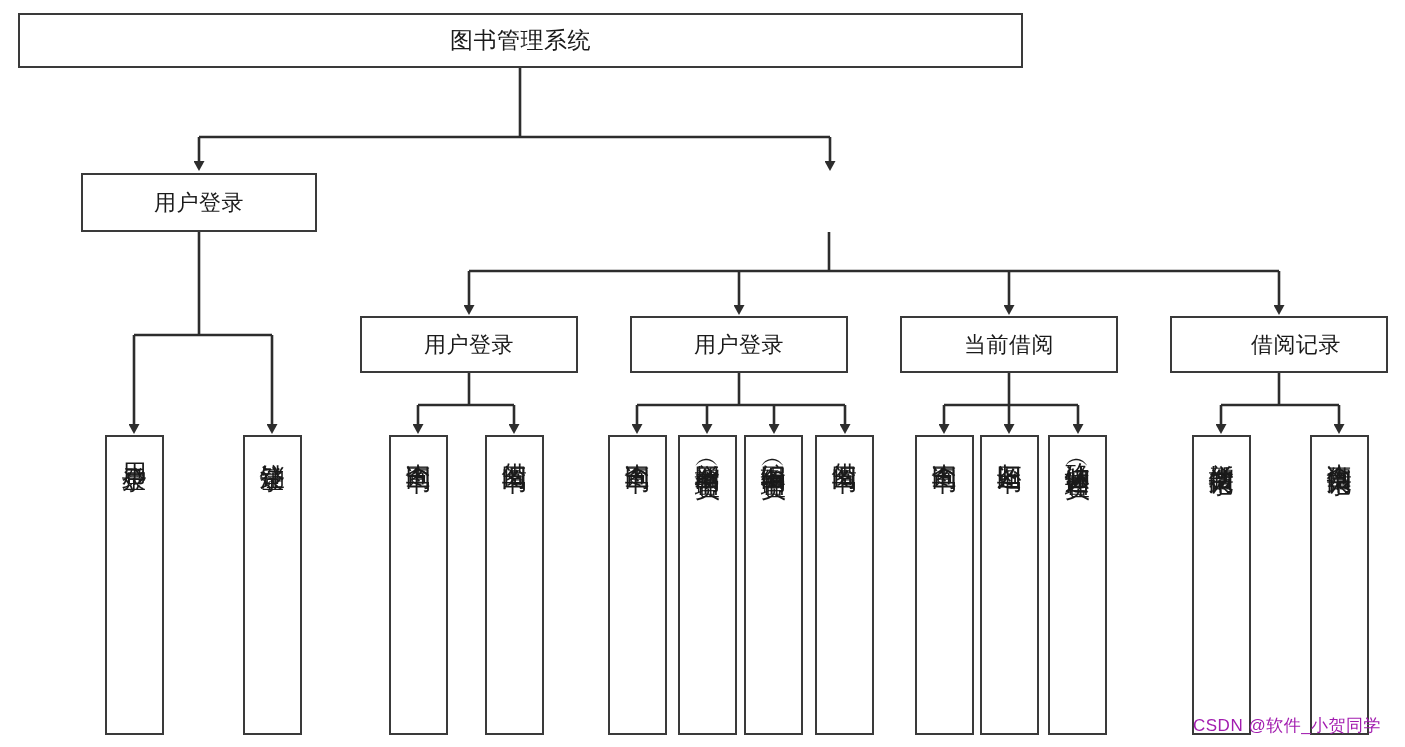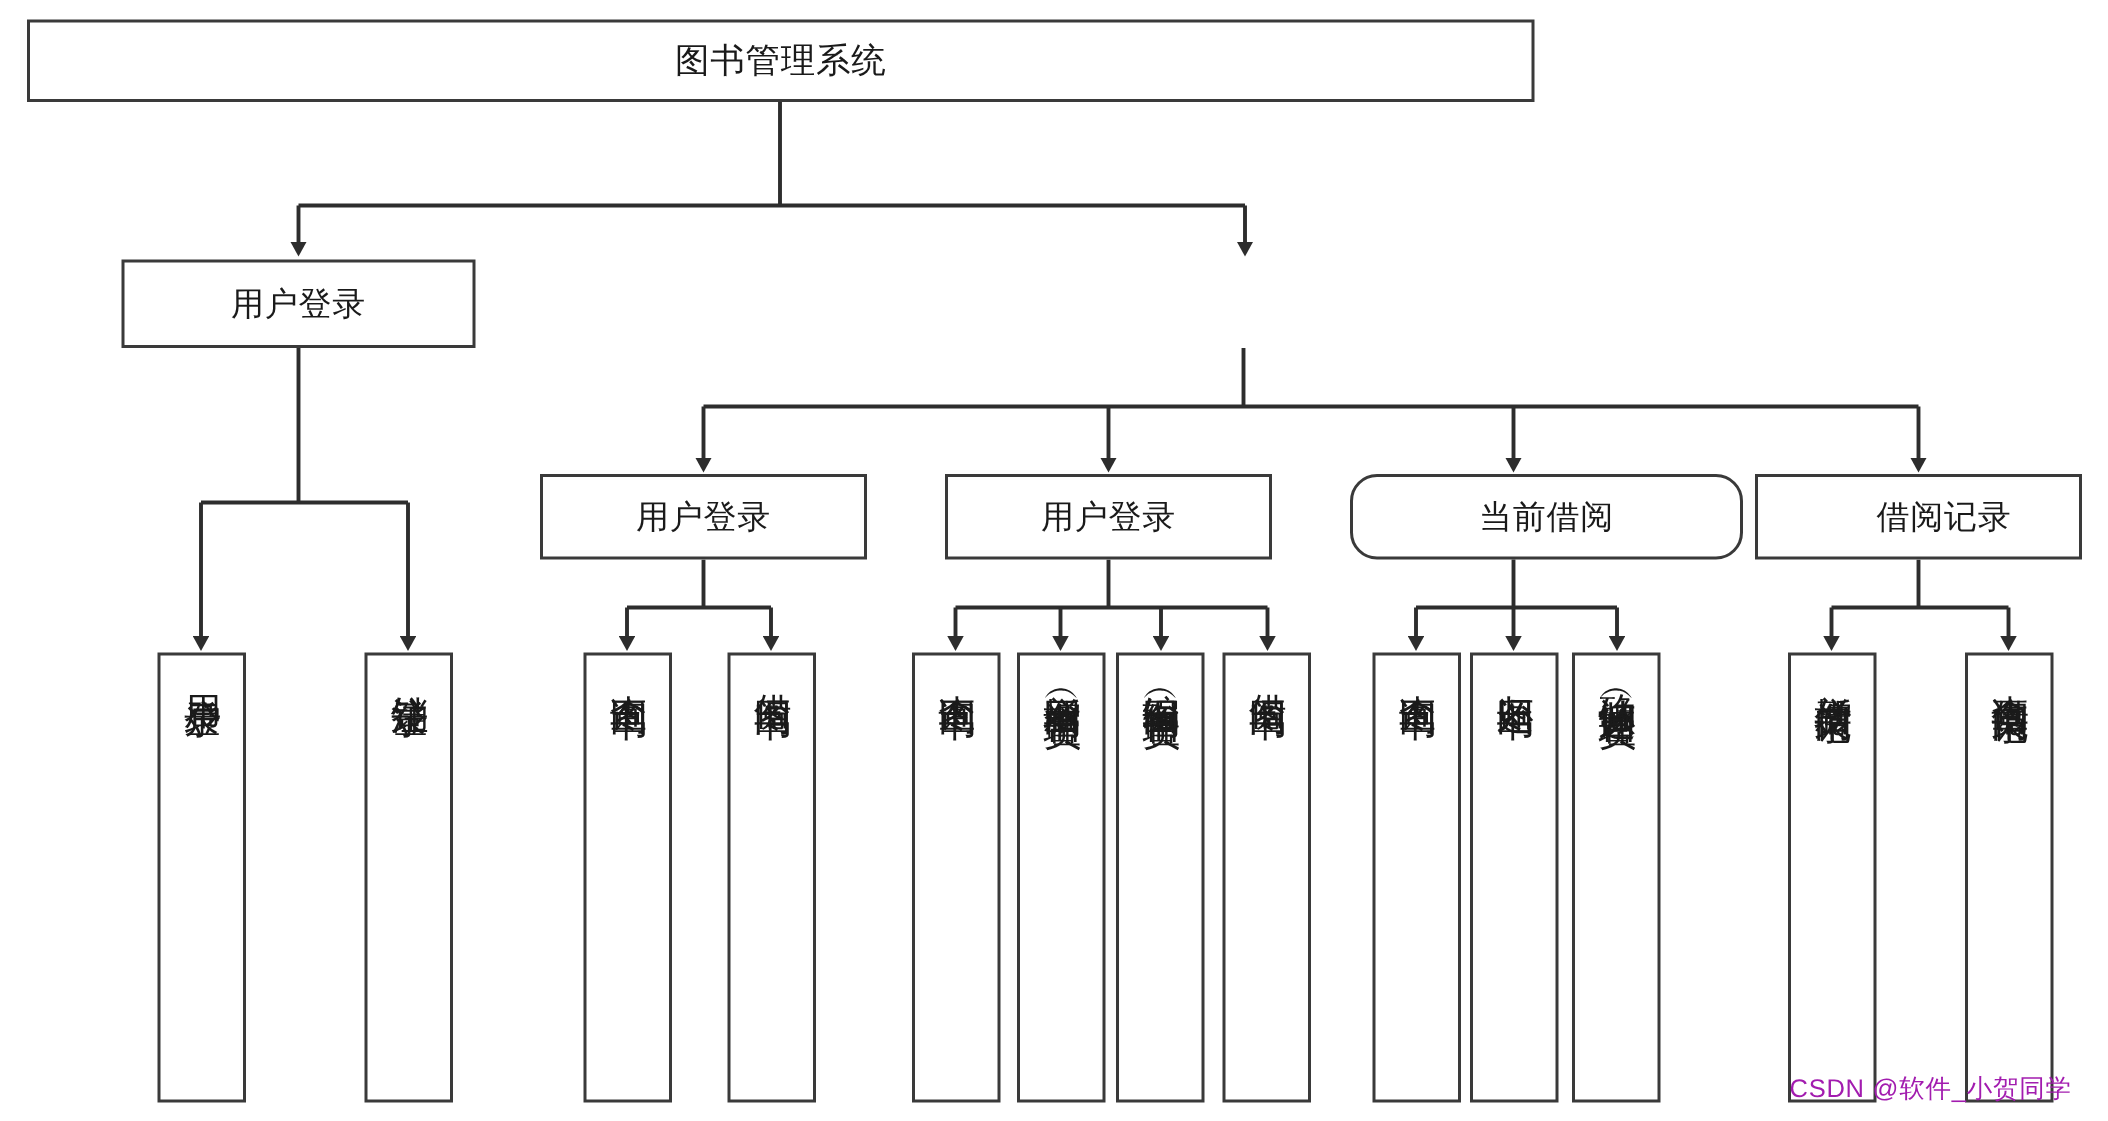--- a/index.html
+++ b/index.html
@@ -131,21 +131,21 @@
   <div class="node h-node" style="left:81px; top:173px; width:236px; height:59px;">
     <span class="label">用户登录</span>
   </div>
 
   <div class="node h-node" style="left:360px; top:316px; width:218px; height:57px;">
     <span class="label">用户登录</span>
   </div>
   <div class="node h-node" style="left:630px; top:316px; width:218px; height:57px;">
     <span class="label">用户登录</span>
   </div>
-  <div class="node h-node" style="left:900px; top:316px; width:262px; height:57px;border-radius:18px;">
+  <div class="node h-node" style="left:900px; top:316px; width:218px; height:57px;">
     <span class="label">当前借阅</span>
   </div>
   <div class="node h-node" style="left:1170px; top:316px; width:218px; height:57px;padding-left:34px;">
     <span class="label">借阅记录</span>
   </div>
 
   <div class="node v-node" style="left:105px; top:435px; width:59px; height:300px;">
     <span class="label">用户登录</span>
   </div>
   <div class="node v-node" style="left:243px; top:435px; width:59px; height:300px;">

